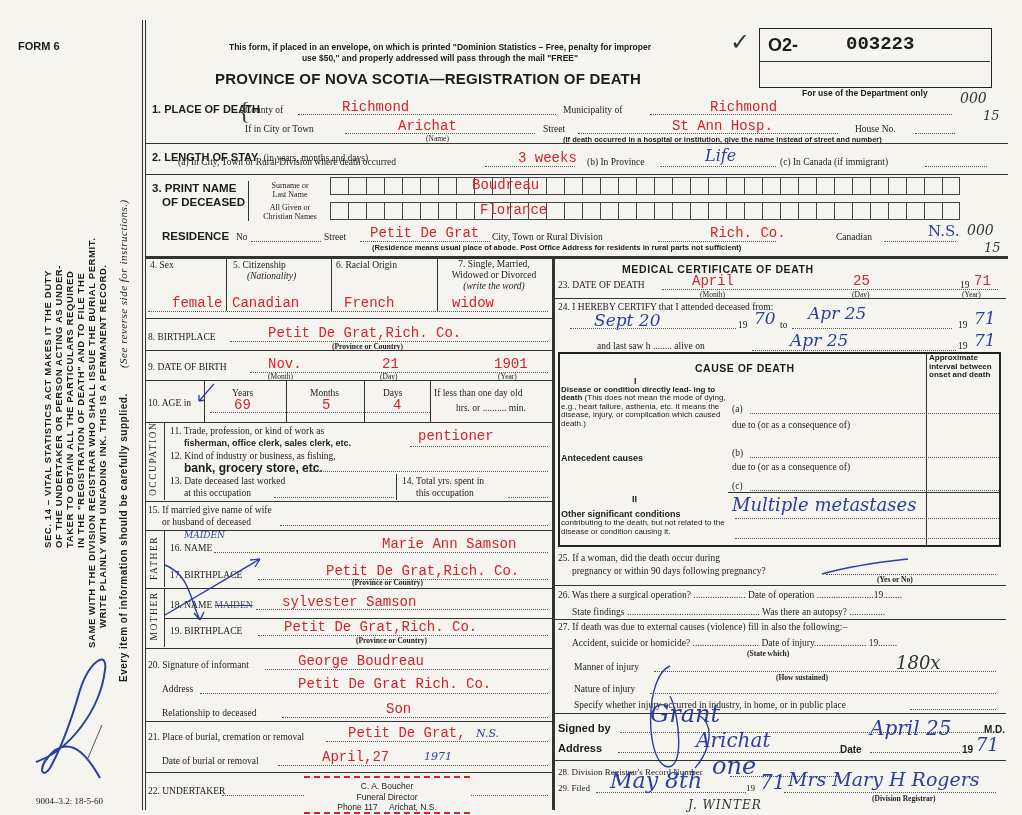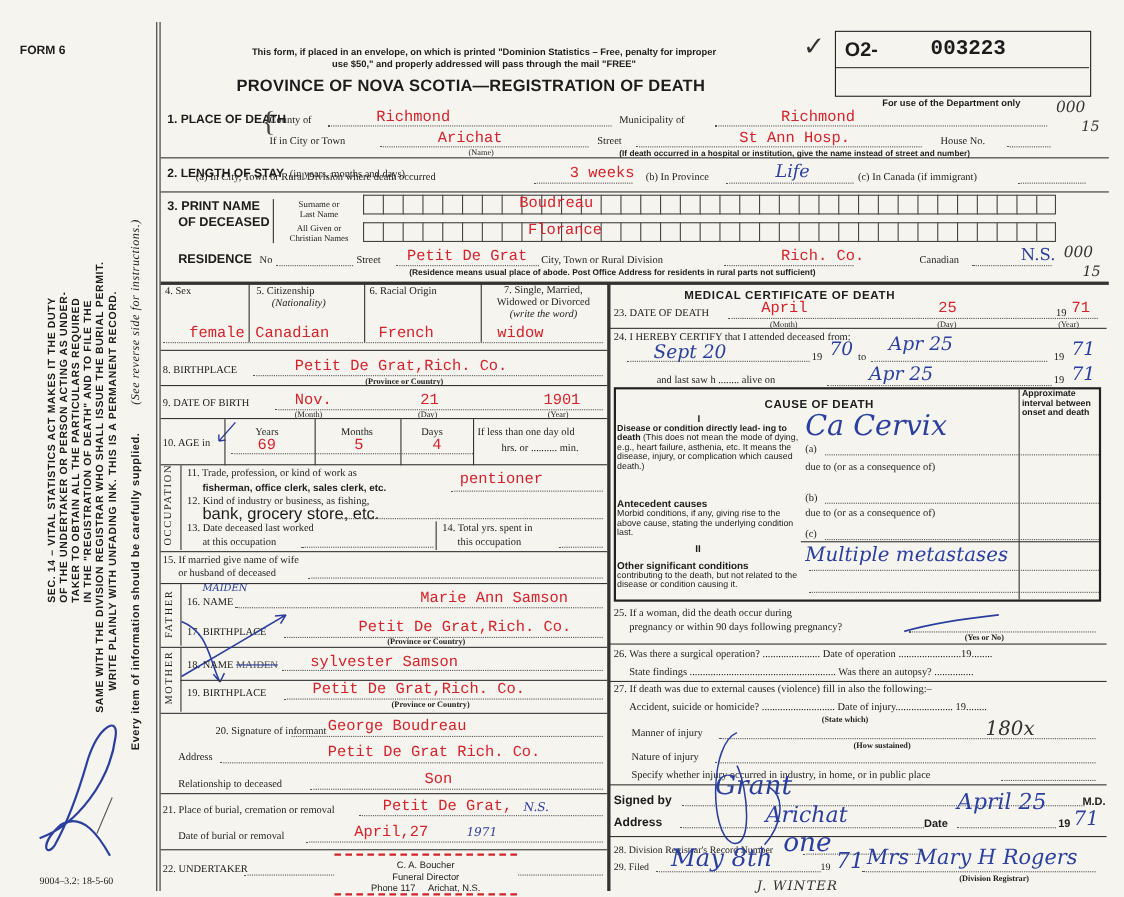--- a/index.html
+++ b/index.html
@@ -271,21 +271,21 @@
 <div class="vline" style="left:164px;top:423px;height:77px;border-left-width:1px;"></div>
 <div class="vert serif" style="left:148px;top:496px;font-size:9.5px;letter-spacing:1.5px;width:72px;text-align:center;">OCCUPATION</div>
 <div class="abs lbl" style="left:170px;top:425px;line-height:12px;">
   <div>11. Trade, profession, or kind of work as</div>
   <div style="padding-left:14px;font-family:'Liberation Sans',sans-serif;font-weight:bold;font-size:9px;text-align:right;">fisherman, office clerk, sales clerk, etc.</div>
 </div>
 <div class="abs dots" style="left:410px;top:446px;width:138px;"></div>
 <div class="abs typed" style="left:418px;top:428px;">pentioner</div>
 <div class="abs lbl" style="left:170px;top:450px;line-height:12px;">
   <div>12. Kind of industry or business, as fishing,</div>
-  <div style="padding-left:14px;font-family:'Liberation Sans',sans-serif;font-weight:normal;font-size:15px;">bank, grocery store, etc.</div>
+  <div style="padding-left:14px;font-family:'Liberation Sans',sans-serif;font-weight:bold;font-size:12px;">bank, grocery store, etc.</div>
 </div>
 <div class="abs dots" style="left:305px;top:471px;width:243px;"></div>
 <div class="abs lbl" style="left:170px;top:475px;line-height:12px;">
   <div>13. Date deceased last worked</div>
   <div style="padding-left:14px">at this occupation</div>
 </div>
 <div class="abs dots" style="left:274px;top:497px;width:120px;"></div>
 <div class="vline" style="left:396px;top:474px;height:26px;border-left-width:1px;"></div>
 <div class="abs lbl" style="left:402px;top:475px;line-height:12px;">
   <div>14. Total yrs. spent in</div>
@@ -325,21 +325,21 @@
 </div>
 <div class="abs dots" style="left:256px;top:609px;width:292px;"></div>
 <div class="abs typed" style="left:282px;top:594px;">sylvester  Samson</div>
 <div class="hline" style="left:164px;top:618px;width:388px;border-top-width:1px;"></div>
 <div class="abs lbl" style="left:170px;top:626px;">19. BIRTHPLACE</div>
 <div class="abs dots" style="left:258px;top:635px;width:290px;"></div>
 <div class="abs typed" style="left:284px;top:619px;">Petit De Grat,Rich. Co.</div>
 <div class="abs tiny" style="left:356px;top:636px;font-weight:bold;">(Province or Country)</div>
 <div class="hline" style="left:146px;top:648px;width:406px;"></div>
 
-<div class="abs lbl" style="left:148px;top:660px;margin-left:48px;">20. Signature of informant</div>
+<div class="abs lbl" style="left:148px;top:660px;">20. Signature of informant</div>
 <div class="abs dots" style="left:265px;top:669px;width:283px;"></div>
 <div class="abs typed" style="left:298px;top:653px;">George   Boudreau</div>
 <div class="abs lbl" style="left:162px;top:684px;">Address</div>
 <div class="abs dots" style="left:200px;top:693px;width:348px;"></div>
 <div class="abs typed" style="left:298px;top:676px;">Petit De Grat Rich. Co.</div>
 <div class="abs lbl" style="left:162px;top:708px;">Relationship to deceased</div>
 <div class="abs dots" style="left:282px;top:717px;width:266px;"></div>
 <div class="abs typed" style="left:386px;top:701px;">Son</div>
 <div class="hline" style="left:146px;top:721px;width:406px;"></div>
 
@@ -393,26 +393,24 @@
   <div class="vline" style="left:366px;top:0;height:191px;border-left-width:1.5px;"></div>
   <div class="abs sans" style="left:369px;top:0px;font-size:8px;font-weight:bold;line-height:8.5px;width:72px;">Approximate interval between onset and death</div>
   <div class="abs hb" style="left:135px;top:8px;font-size:10.5px;letter-spacing:0.5px;">CAUSE OF DEATH</div>
   <div class="abs hb" style="left:74px;top:22px;font-size:9px;">I</div>
   <div class="abs sans" style="left:1px;top:32px;width:166px;font-size:8px;line-height:8.4px;">
     <b>Disease or condition directly lead- ing to death</b>
     <span>(This does not mean the mode of dying, e.g., heart failure, asthenia, etc. It means the disease, injury, or complication which caused death.)</span>
   </div>
   <div class="abs lbl" style="left:172px;top:50px;">(a)</div>
   <div class="abs dots" style="left:190px;top:59px;width:249px;"></div>
-  <div class="abs hand" style="left:172px;top:18px;font-size:26px;">Ca Cervix</div>
   <div class="abs lbl" style="left:172px;top:66px;">due to (or as a consequence of)</div>
 
   <div class="abs sans" style="left:1px;top:100px;width:166px;font-size:8px;line-height:8.4px;">
     <b style="font-size:9px;">Antecedent causes</b><br>
-    <span>Morbid conditions, if any, giving rise to the above cause, stating the underlying condition last.</span>
   </div>
   <div class="abs lbl" style="left:172px;top:94px;">(b)</div>
   <div class="abs dots" style="left:190px;top:103px;width:249px;"></div>
   <div class="abs lbl" style="left:172px;top:108px;">due to (or as a consequence of)</div>
   <div class="abs lbl" style="left:172px;top:127px;">(c)</div>
   <div class="abs dots" style="left:190px;top:136px;width:249px;"></div>
   <div class="hline" style="left:168px;top:138px;width:271px;border-top-width:1px;"></div>
 
   <div class="abs hb" style="left:72px;top:140px;font-size:9px;">II</div>
   <div class="abs sans" style="left:1px;top:156px;width:166px;font-size:8px;line-height:8.4px;">

